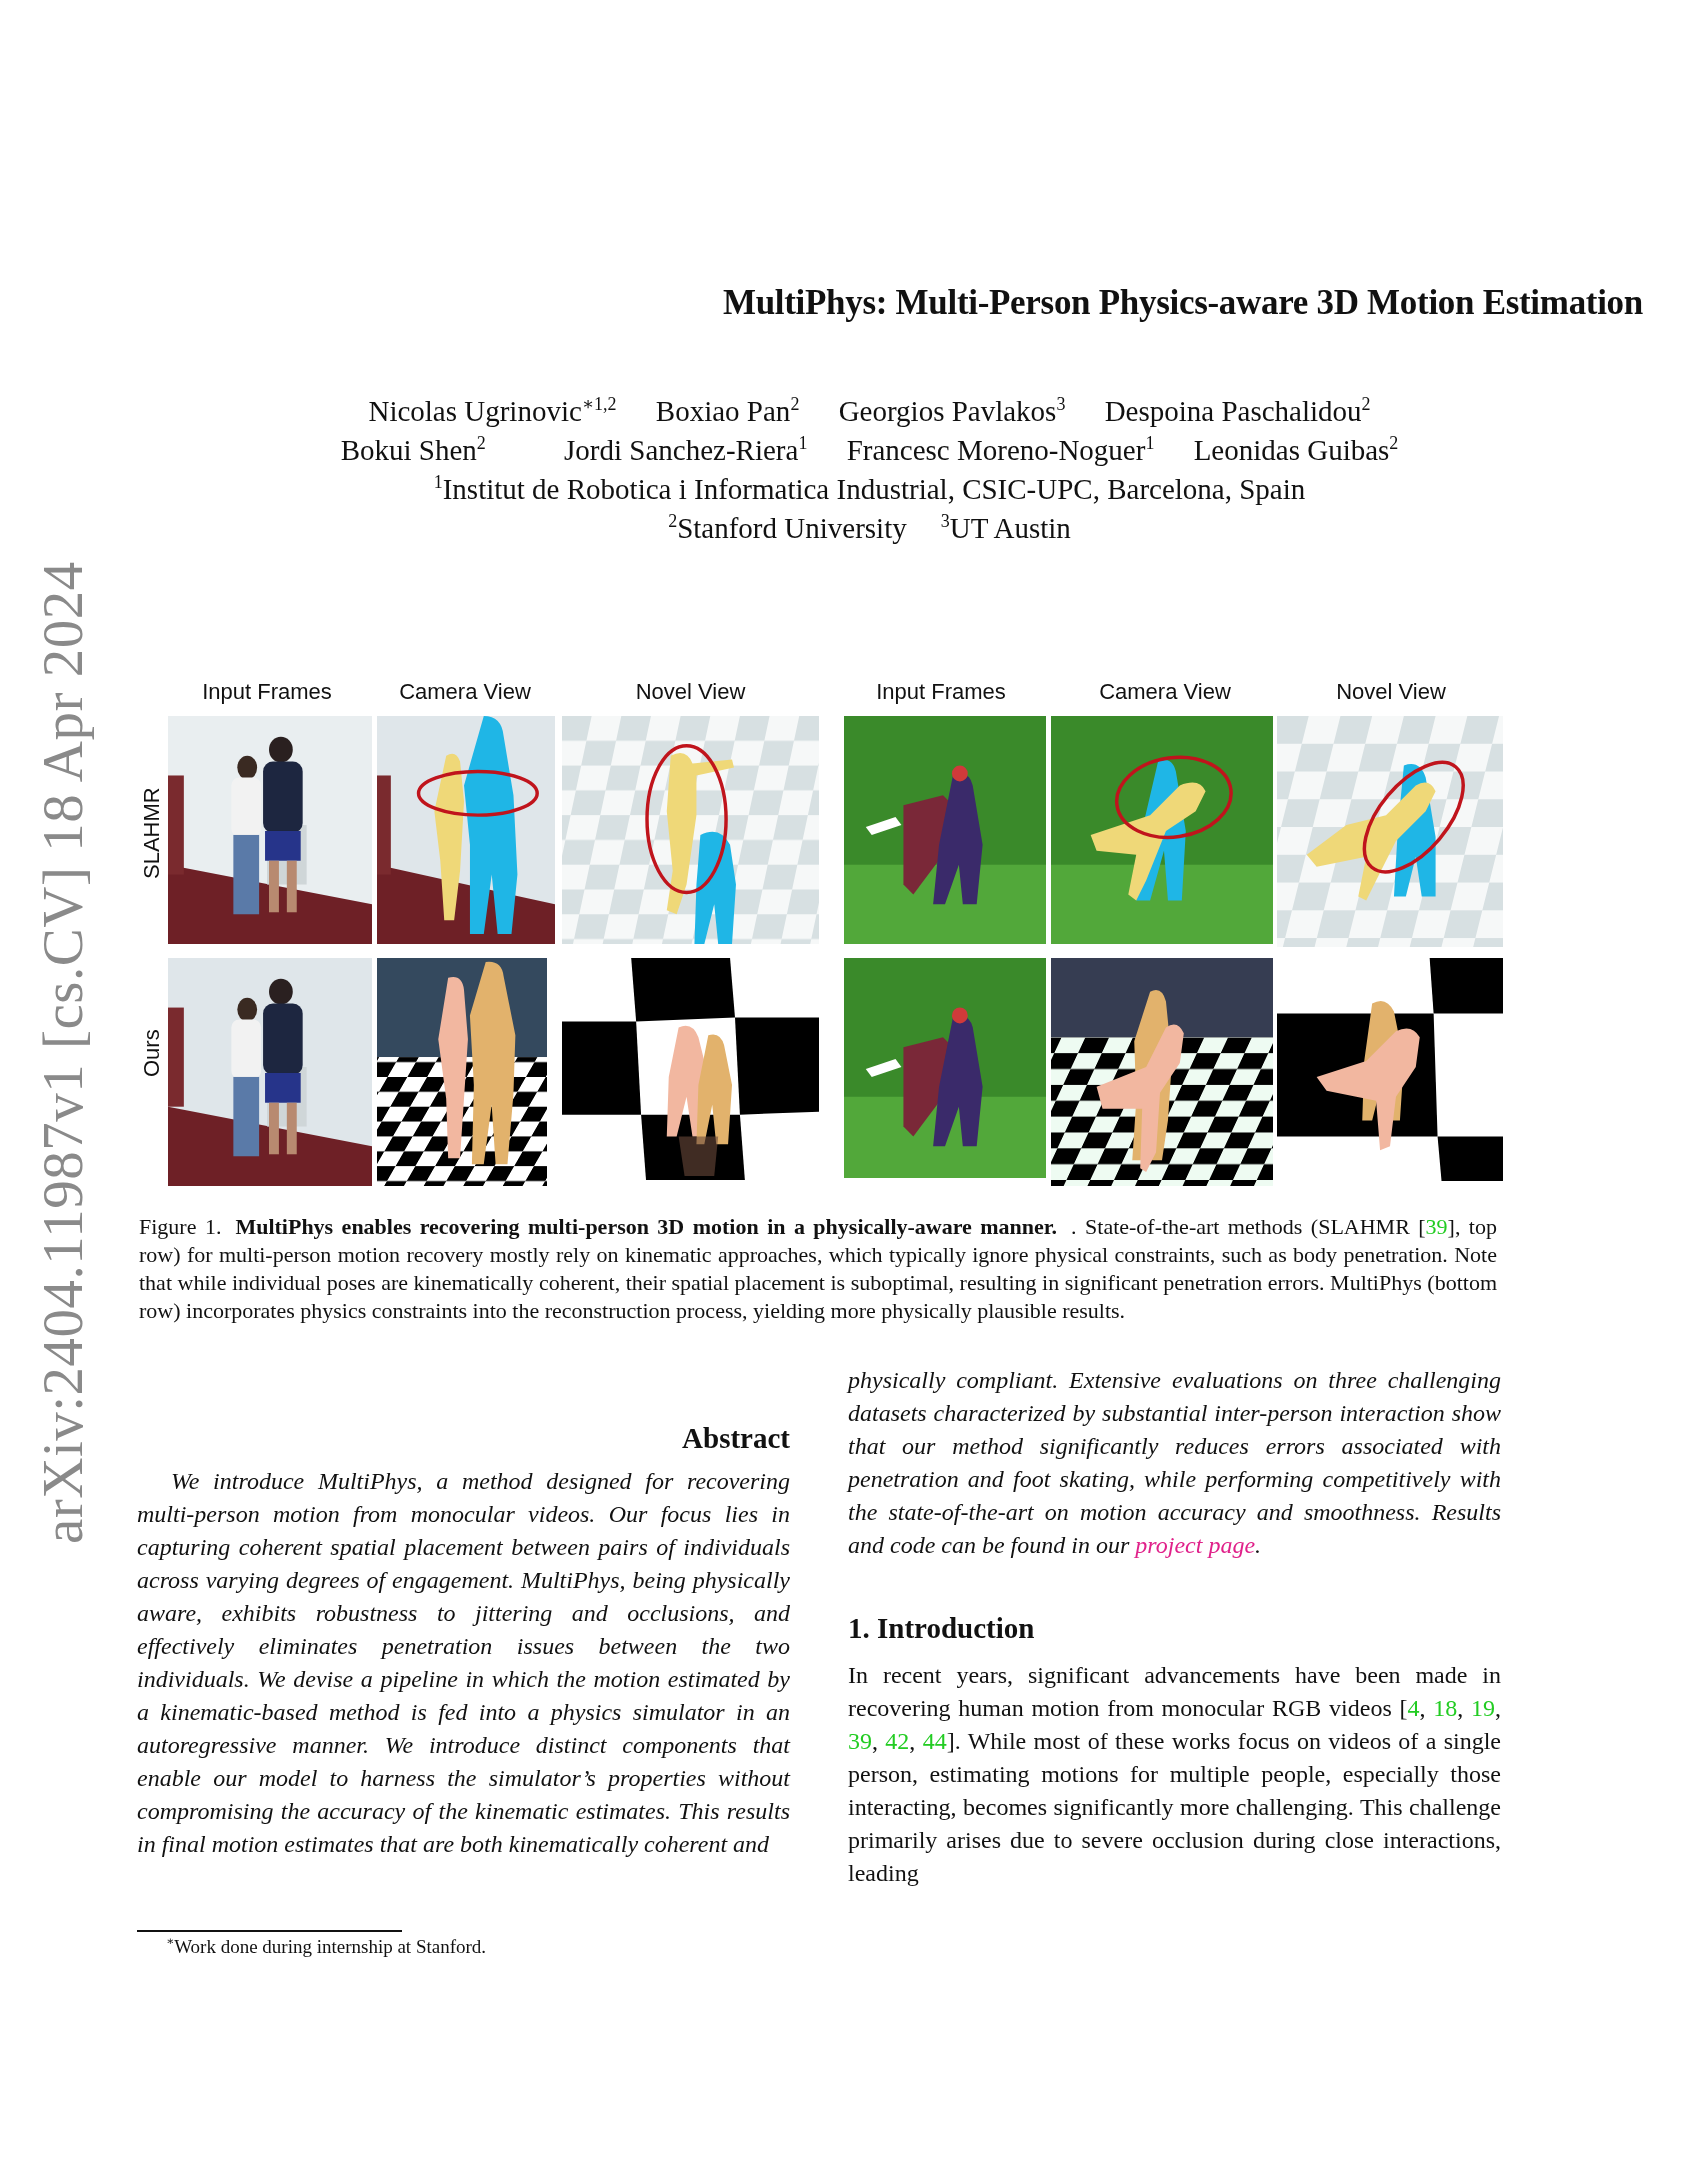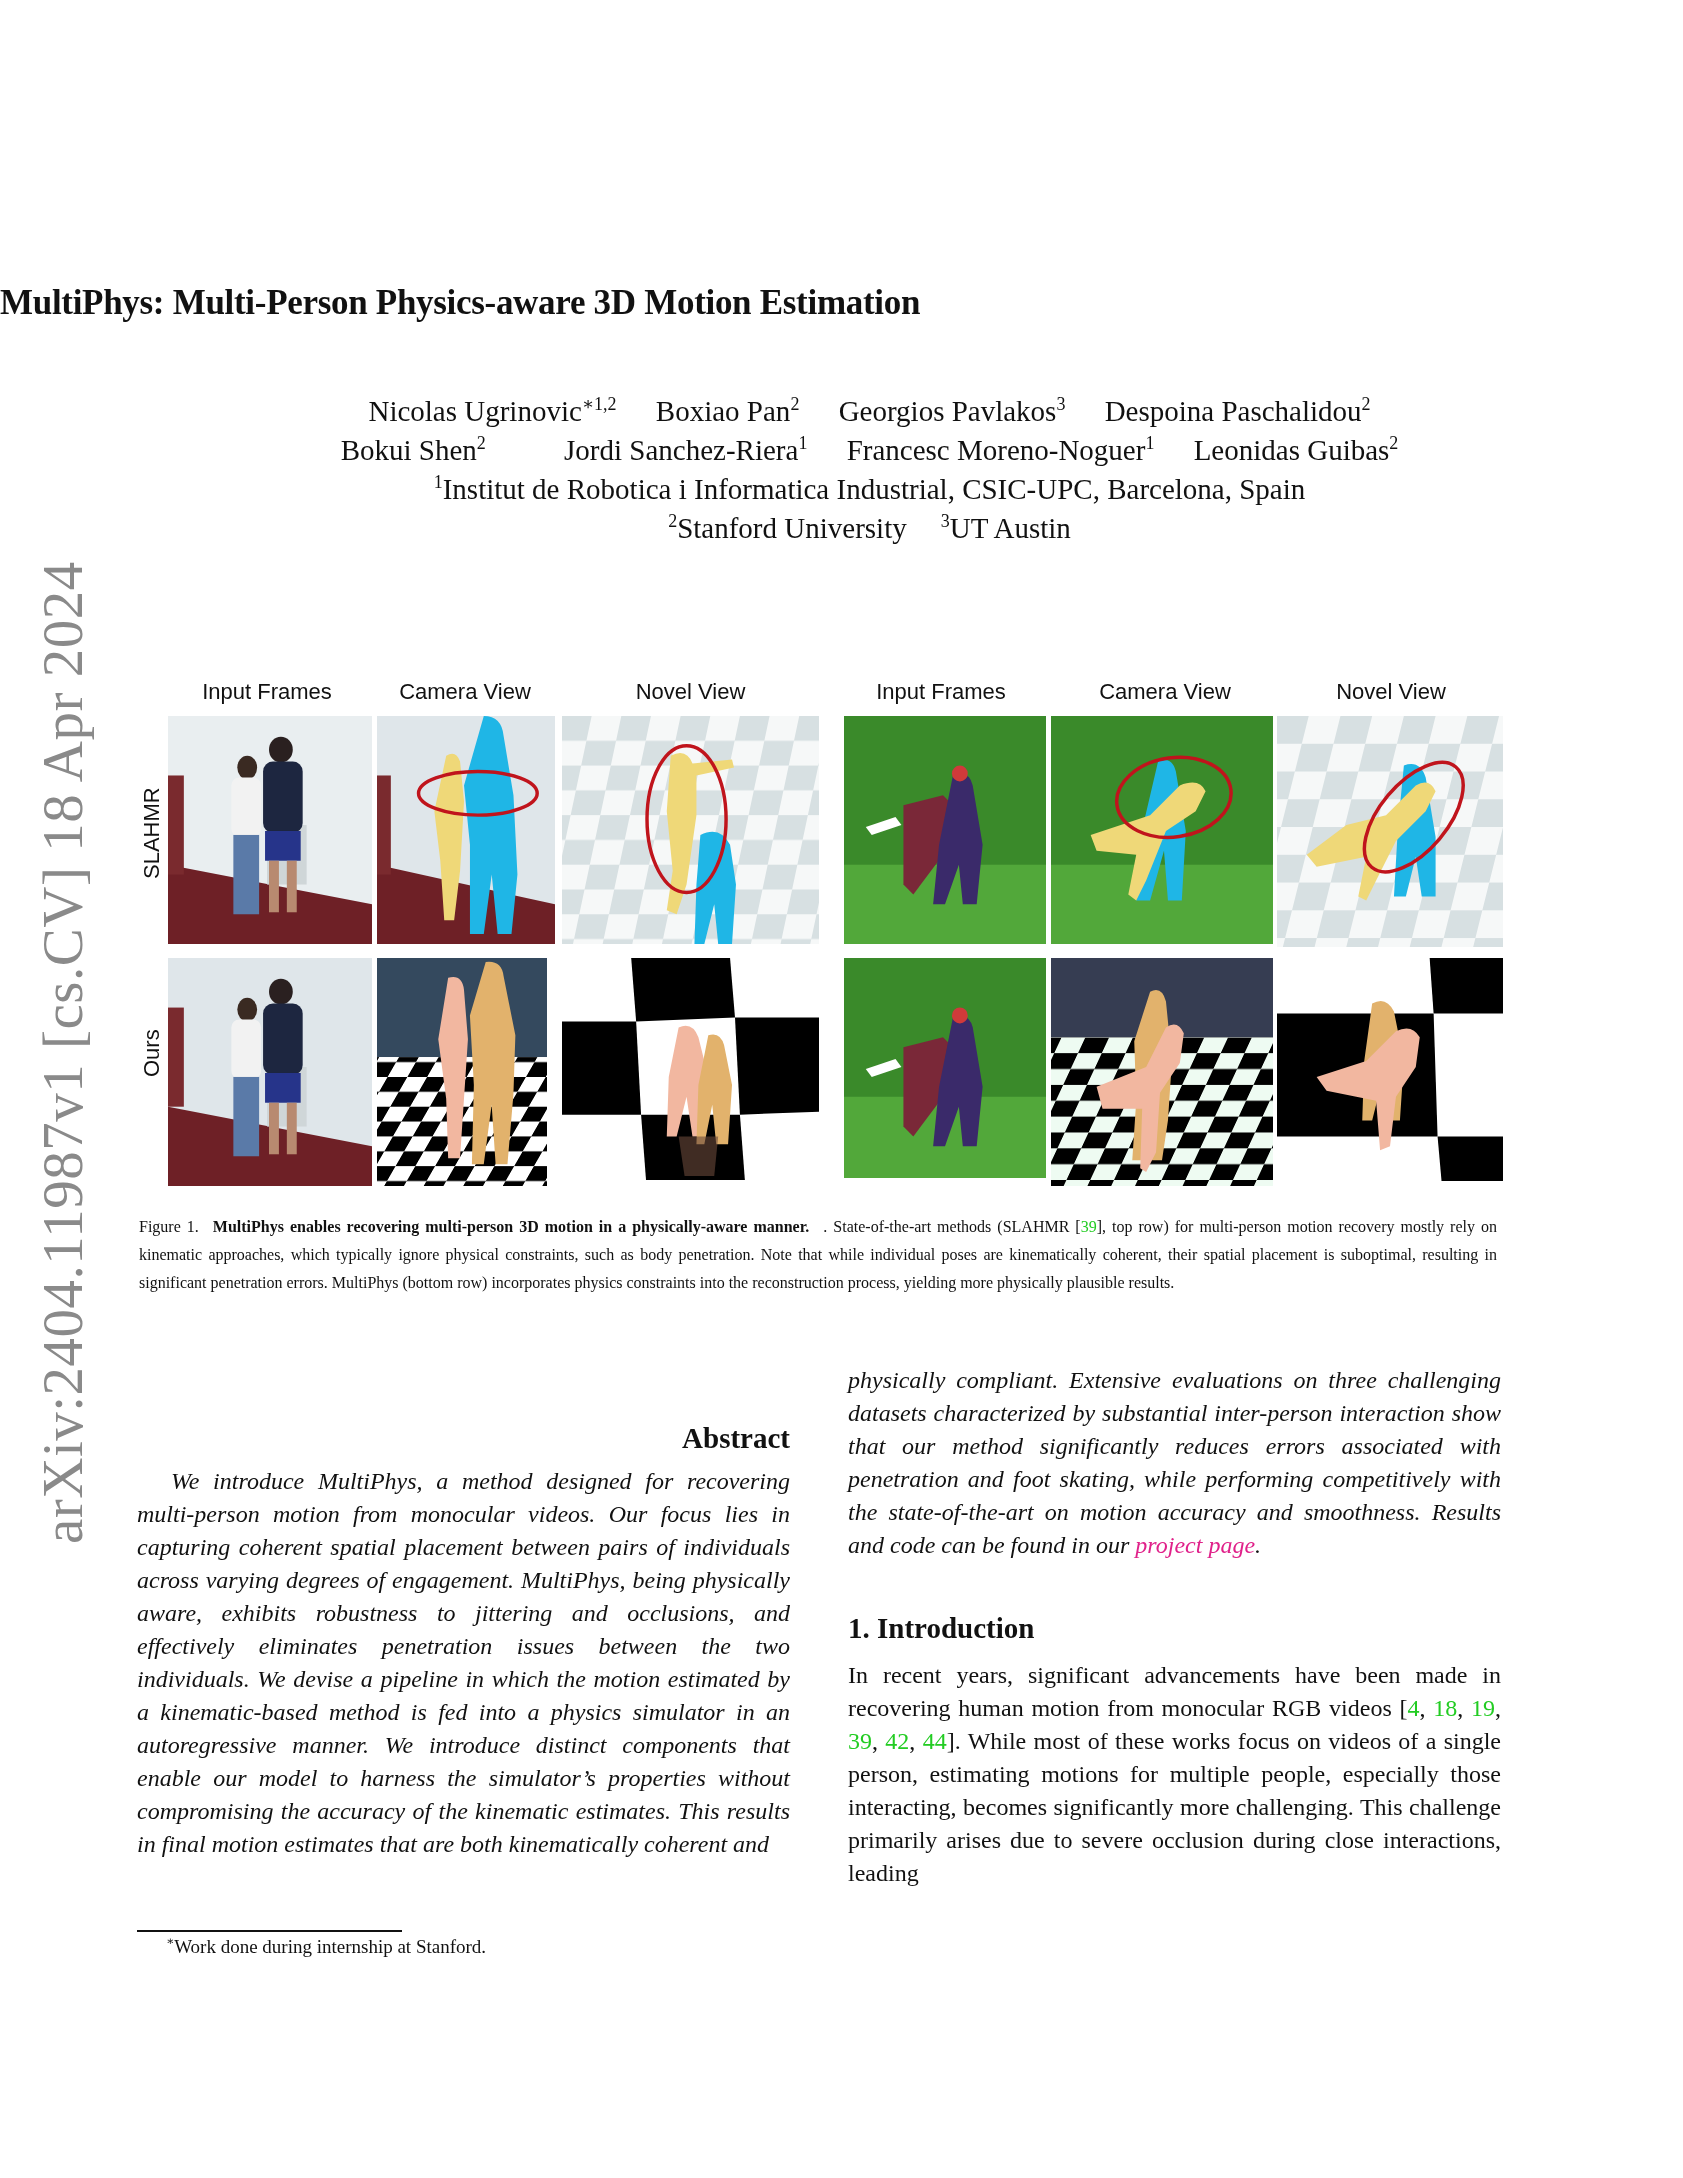--- a/index.html
+++ b/index.html
@@ -8,21 +8,21 @@
     font-family: "Liberation Serif", "DejaVu Serif", serif; color: #111;
   }
   
   .arxiv-stamp {
     position: absolute; left: 30px; top: 1544px;
     transform-origin: left top; transform: rotate(-90deg);
     white-space: nowrap; font-family: "Liberation Serif", serif;
     font-size: 57px; color: #8a8a8a; letter-spacing: 0.5px;
   }
   .title {
-    position: absolute; top: 283px; left: 0; width: 1643px; text-align: left;
+    position: absolute; top: 283px; left: 0; width: 1643px; text-align: right;
     font-size: 35px; font-weight: bold; letter-spacing: -0.3px;
   }
   .authors {
     position: absolute; top: 392px; left: 0; width: 1643px; text-align: center;
     font-size: 29px; line-height: 39px; padding-left: 48px;
   }
   .authors .row { white-space: nowrap; }
   .authors .author { display: inline-block; margin: 0 16px; }
   .authors sup { font-size: 18px; vertical-align: 11px; line-height: 0; }
   .affil sup { font-size: 18px; vertical-align: 11px; line-height: 0; }
@@ -35,21 +35,21 @@
   }
   .row-label {
     position: absolute; font-family: "Liberation Sans", sans-serif; font-size: 22px;
     transform-origin: left top; transform: rotate(-90deg); white-space: nowrap;
   }
   .panel { position: absolute; overflow: hidden; }
   .panel svg { display: block; width: 100%; height: 100%; }
 
   .caption {
     position: absolute; top: 1213px; left: 139px; width: 1358px;
-    font-size: 16px; line-height: 28px; text-align: justify;
+    font-size: 22px; line-height: 28px; text-align: justify;
   }
   .caption .lbl { margin-right: 14px; }
   .caption b { margin-right: 14px; }
   .cite { color: #22cc22; }
 
   .col-left { position: absolute; left: 137px; top: 1422px; width: 653px; }
   .col-right { position: absolute; left: 848px; top: 1364px; width: 653px; }
   .abstract-head { text-align: right; font-size: 29px; font-weight: bold; margin: 0 0 10px 0; }
   .abstract-text {
     font-style: italic; font-size: 24px; line-height: 33px; text-align: justify;

